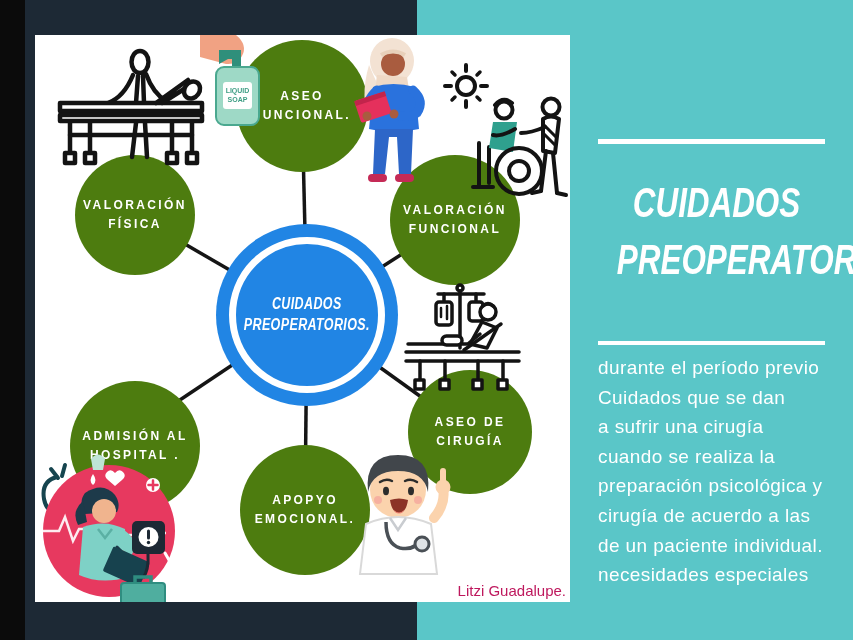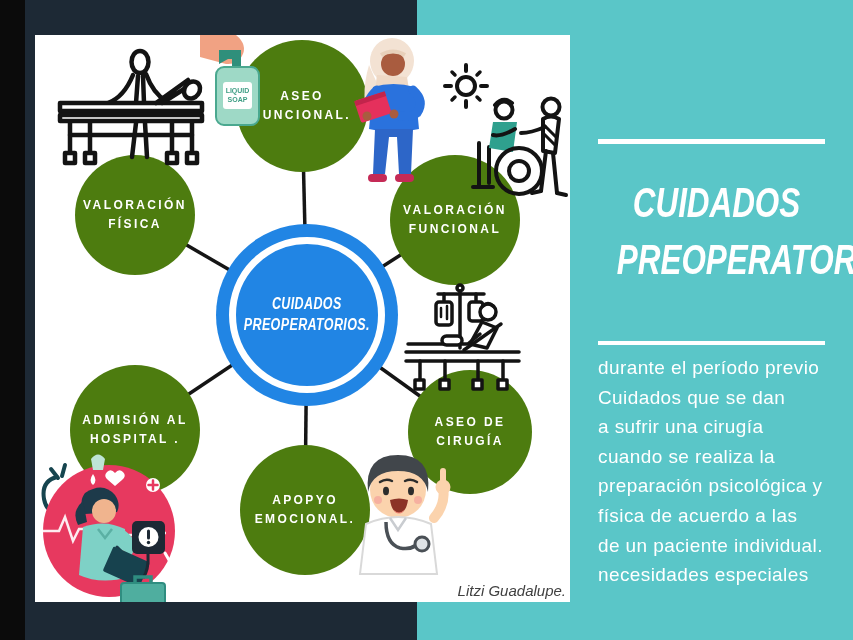--- a/index.html
+++ b/index.html
@@ -20,21 +20,21 @@
 
   .center-node { position:absolute; left:181px; top:189px; width:182px; height:182px;
                  border-radius:50%; background:#2185e4; display:flex; align-items:center;
                  justify-content:center; z-index:4; }
   .center-ring { position:absolute; inset:13px; border:7px solid #fff; border-radius:50%; }
   .center-text { position:relative; color:#fff; font-weight:700; font-style:italic;
                  font-size:16px; line-height:1.3; text-align:center; letter-spacing:.5px;
                  transform:scaleX(.78); }
 
   .illus { position:absolute; z-index:5; }
-  .credit { position:absolute; right:4px; bottom:3px; font-size:15px; color:#404040; z-index:6;font-style:italic; }
+  .credit { position:absolute; right:4px; bottom:3px; font-size:15px; color:#be185d; z-index:6; }
 
   .panel-rule { position:absolute; background:#ffffff; }
   .panel-title { position:absolute; left:580px; top:174px; width:273px; color:#fff;
                  font-weight:700; font-style:italic; font-size:43px; line-height:1.32;
                  text-align:center; transform:scaleX(.73); transform-origin:center top;
                  white-space:nowrap; }
   .panel-desc { position:absolute; left:598px; top:353px; width:256px; color:#fff;
                 font-size:19px; line-height:29.6px; letter-spacing:.4px; }
 </style>
 </head>
@@ -62,21 +62,21 @@
       <span>FUNCIONAL.</span>
     </div>
     <div class="node" style="left:40px; top:120px; width:120px; height:120px;">
       <span>VALORACIÓN</span>
       <span>FÍSICA</span>
     </div>
     <div class="node" style="left:355px; top:120px; width:130px; height:130px;">
       <span>VALORACIÓN</span>
       <span>FUNCIONAL</span>
     </div>
-    <div class="node" style="left:35px; top:330px; width:130px; height:130px;">
+    <div class="node" style="left:35px; top:346px; width:130px; height:130px;">
       <span>ADMISIÓN AL</span>
       <span>HOSPITAL .</span>
     </div>
     <div class="node" style="left:205px; top:410px; width:130px; height:130px;">
       <span>APOPYO</span>
       <span>EMOCIONAL.</span>
     </div>
     <div class="node" style="left:373px; top:335px; width:124px; height:124px;">
       <span>ASEO DE</span>
       <span>CIRUGÍA</span>
@@ -251,18 +251,18 @@
       <div>CUIDADOS</div>
       <div>PREOPERATORIOS.</div>
     </div>
     <div class="panel-rule" style="left:598px; top:341px; width:227px; height:4px;"></div>
     <div class="panel-desc">
       <div>durante el período previo</div>
       <div>Cuidados que se dan</div>
       <div>a sufrir una cirugía</div>
       <div>cuando se realiza la</div>
       <div>preparación psicológica y</div>
-      <div>física de acuerdo a las</div>
+      <div>cirugía de acuerdo a las</div>
       <div>de un paciente individual.</div>
       <div>necesidades especiales</div>
     </div>
   </div>
 </div>
 
 </body></html>

